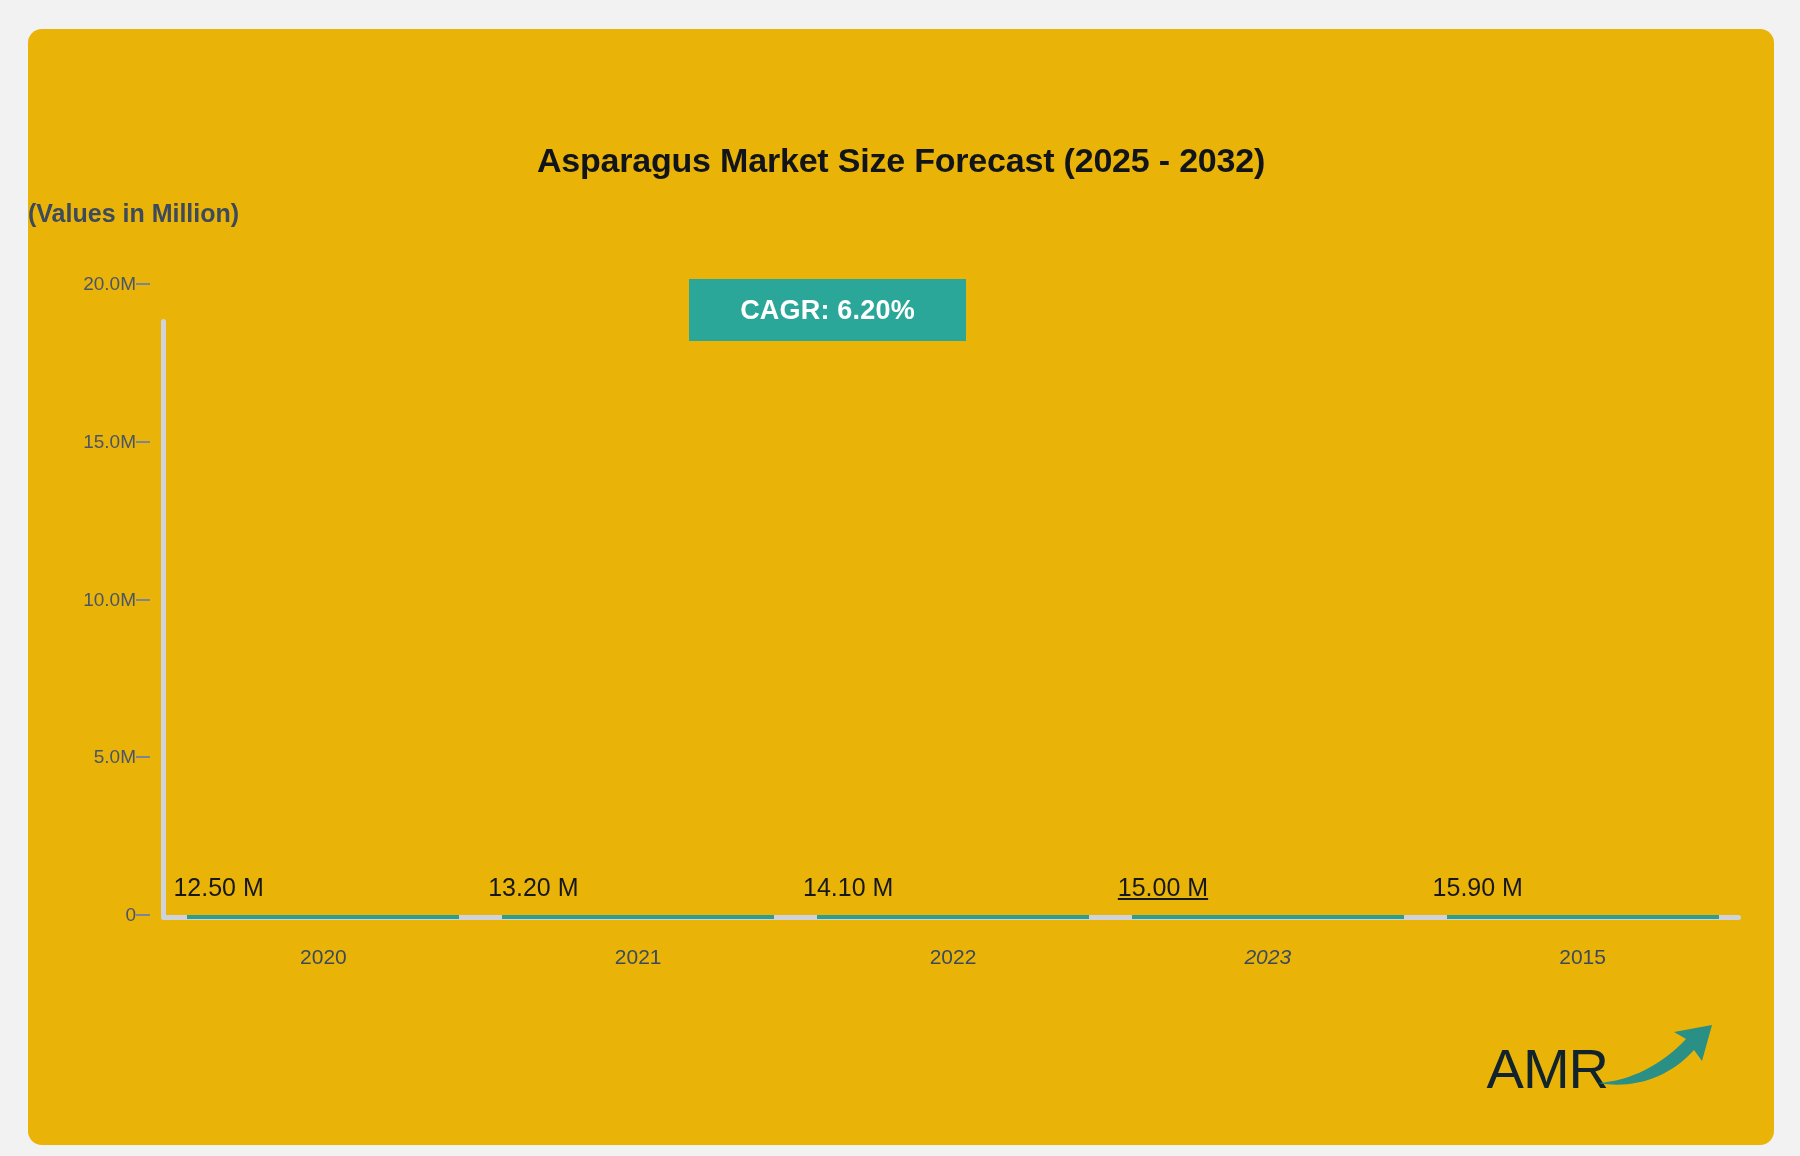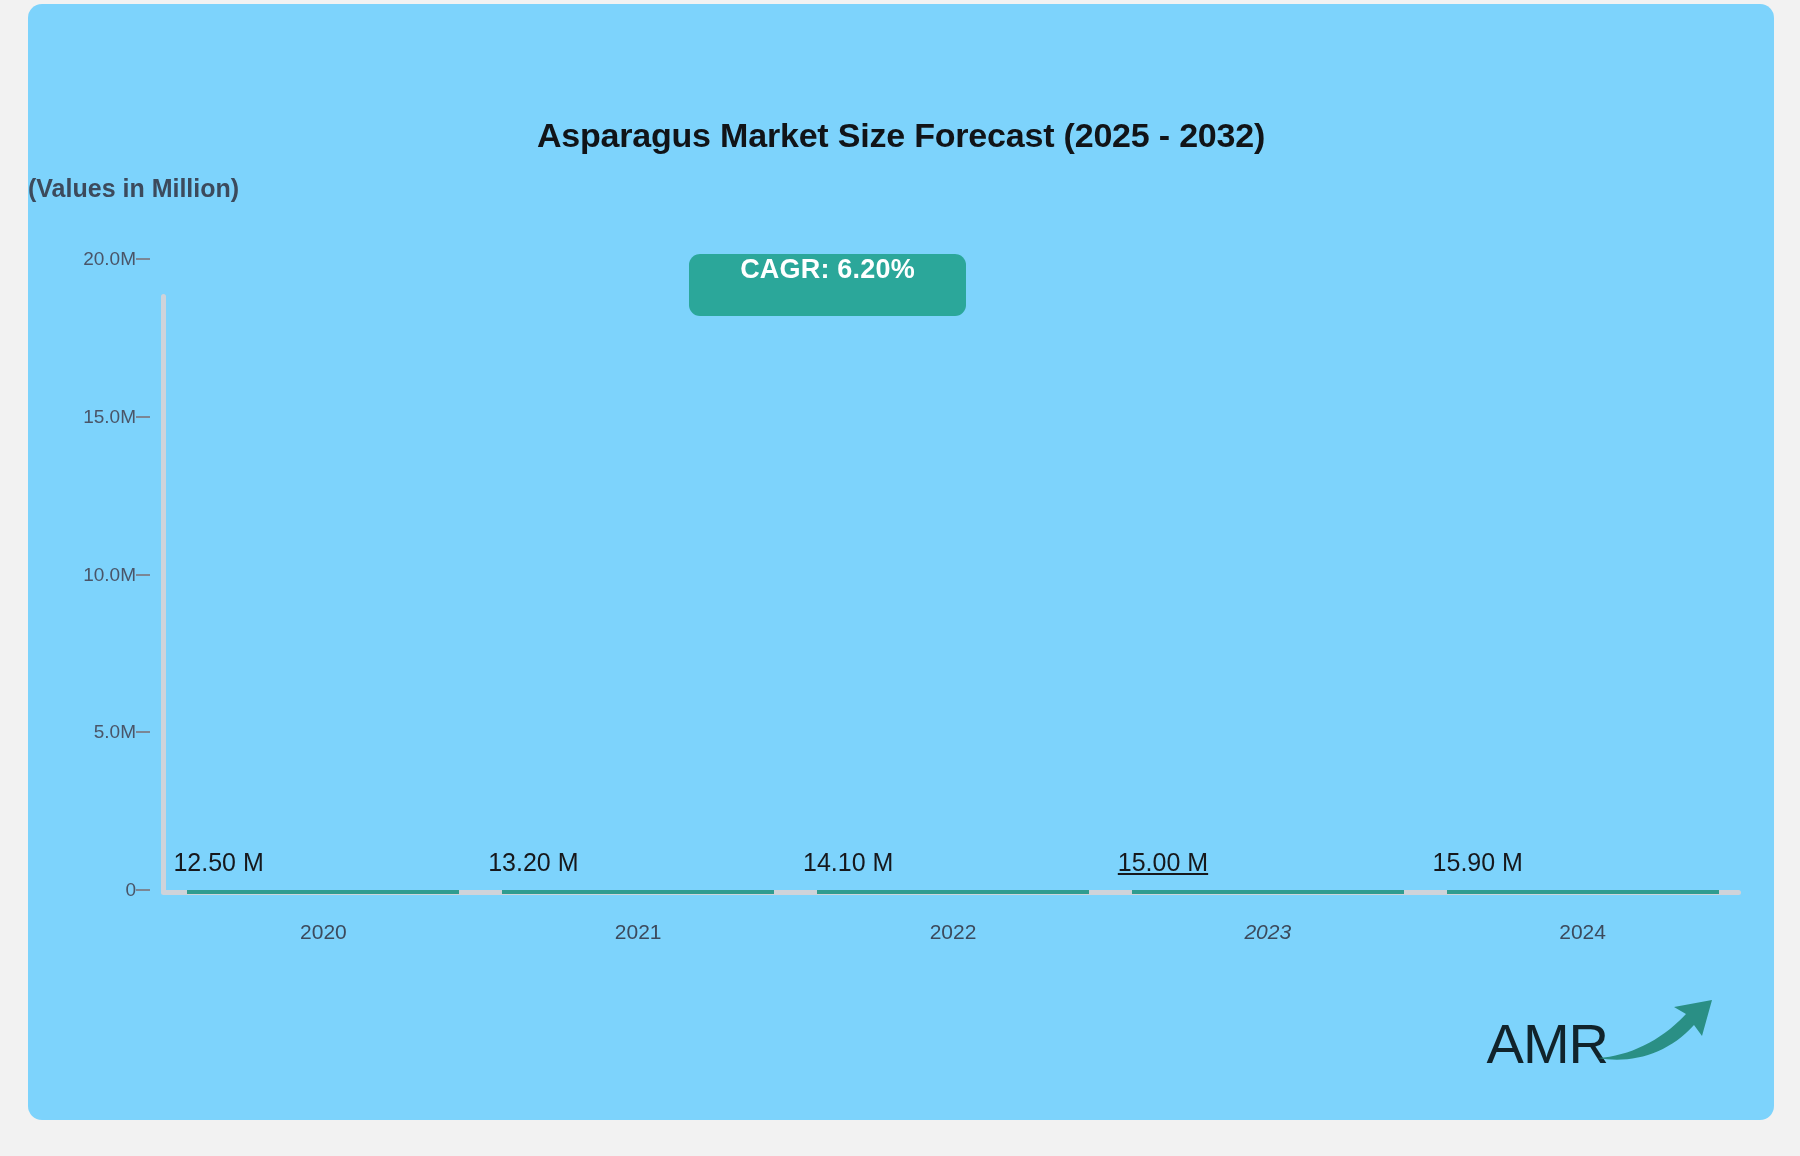--- a/index.html
+++ b/index.html
@@ -5,24 +5,24 @@
   * { box-sizing: border-box; margin: 0; padding: 0; }
   html, body {
     width: 1800px;
     height: 1156px;
     background: #f2f2f2;
     font-family: "Liberation Sans", sans-serif;
   }
   #card {
     position: absolute;
     left: 28px;
-    top: 4px;
+    top: 29px;
     width: 1746px;
     height: 1116px;
-    background: #7dd3fc;
+    background: #eab308;
     border-radius: 14px;
     overflow: hidden;
   }
 
   
   #chart-title {
     position: absolute;
     top: 112px;
     left: 0;
     width: 1746px;
@@ -43,22 +43,23 @@
   }
 
   
   #cagr-badge {
     position: absolute;
     top: 250px;
     left: 661px;
     width: 277px;
     height: 62px;
     background: #2ba79a;
-    border-radius: 11px;
+    border-radius: 0;
     display: flex;
+    align-items: center;
     justify-content: center;
   }
   #cagr-badge span {
     color: #ffffff;
     font-size: 27px;
     font-weight: bold;
     letter-spacing: 0.2px;
   }
 
   
@@ -230,21 +231,21 @@
           <div class="bar-face" style="height: 0.0005016px;"></div>
           <div class="bar-top-edge" style="top: 0px;"></div>
         </div>
         <div class="bar-value" style="left: 1554.6px; top: 843.999px;">15.90 M</div>
       </div>
     <div id="xticks">
         <div class="xtick-label" style="left: 295.4px;">2020</div>
         <div class="xtick-label" style="left: 610.2px;">2021</div>
         <div class="xtick-label" style="left: 925px;">2022</div>
         <div class="xtick-label" style="left: 1239.8px; font-style: italic;">2023</div>
-        <div class="xtick-label" style="left: 1554.6px;">2024</div>
+        <div class="xtick-label" style="left: 1554.6px;">2015</div>
       </div>
   </div>
 
   <div id="amr-logo">
     <span id="amr-logo-text">AMR</span>
     <span id="amr-logo-arrow">
       <svg width="120" height="66" viewBox="0 0 120 66">
         <path d="M2 60 C 34 58, 66 42, 90 16 L 78 9 L 116 2 L 106 38 L 98 27 C 72 56, 36 66, 2 60 Z" fill="#2a8f85"></path>
       </svg>
     </span>

